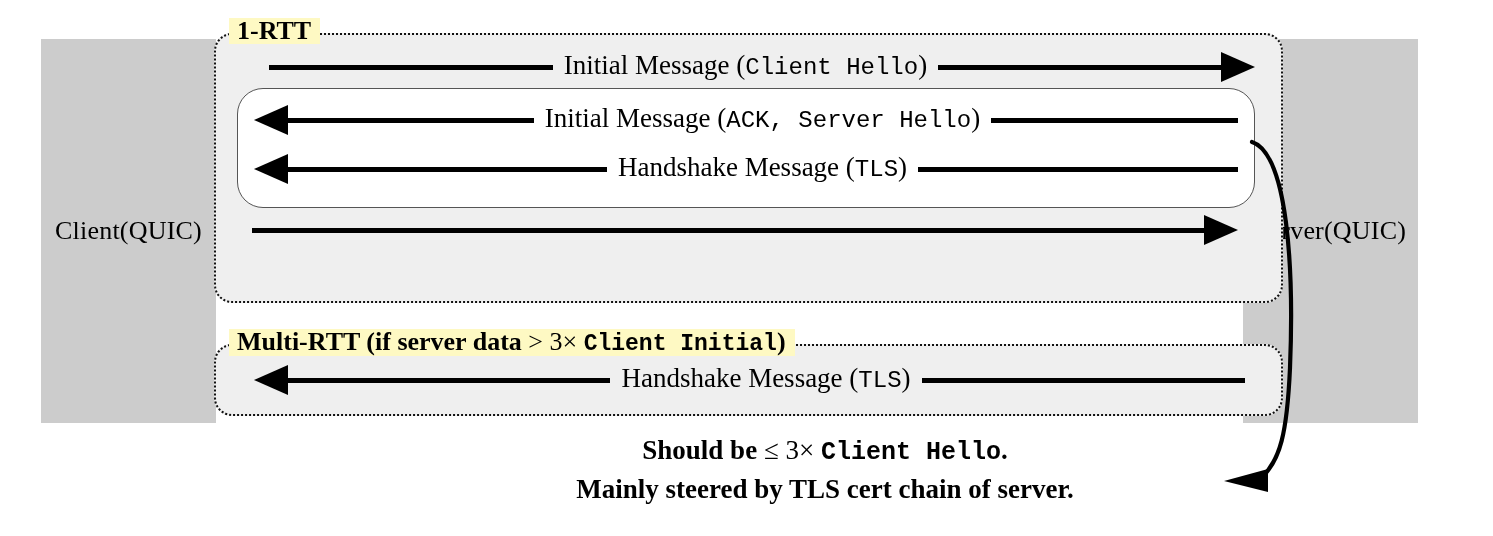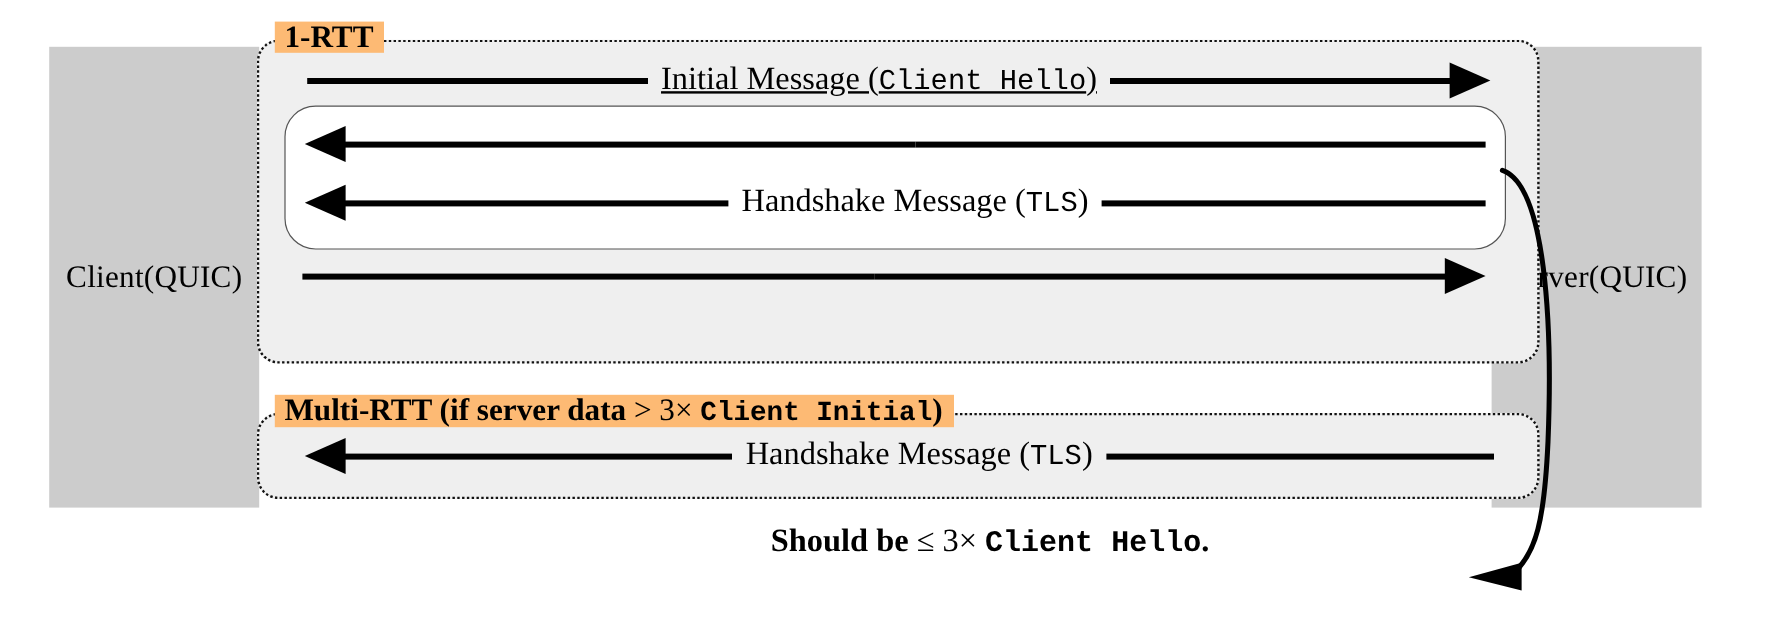--- a/index.html
+++ b/index.html
@@ -31,21 +31,21 @@
     border:2.4px dotted #111;
     border-radius:18px;
     box-sizing:border-box;
   }
   #rtt1-group{left:214px;top:33px;width:1069px;height:270px;}
   #multirtt-group{left:214px;top:344px;width:1069px;height:72px;}
 
   
   .group-label{
     position:absolute;
-    background:#fdba74;
+    background:#fef9c3;
     font-weight:bold;
     font-size:26px;
     line-height:1;
     padding:0 9px 0 8px;
     white-space:nowrap;
     z-index:6;
   }
   #rtt1-label{left:229px;top:18px;}
   #multirtt-label{left:229px;top:329px;}
   .group-label .mono{
@@ -99,21 +99,21 @@
     margin-left:-1px;
   }
   .head-l{
     flex:0 0 auto;width:0;height:0;
     border-top:15px solid transparent;
     border-bottom:15px solid transparent;
     border-right:34px solid #000;
     margin-right:-1px;
   }
 
-  #msg-0{left:256px;top:50px;width:986px;text-decoration:underline;}
+  #msg-0{left:269px;top:50px;width:986px;}
   #msg-1{left:254px;top:103px;width:984px;}
   #msg-2{left:254px;top:152px;width:984px;}
   #msg-3{left:252px;top:213px;width:986px;}
   #msg-4{left:252px;top:254px;width:986px;}
   #msg-5{left:254px;top:363px;width:991px;}
 
   
   #callout-arrow{
     position:absolute;left:1190px;top:120px;
     width:150px;height:390px;z-index:7;pointer-events:none;
@@ -162,20 +162,21 @@
   <div class="msg" id="msg-0">
     <span class="seg"></span>
     <span class="label"><span>Initial Message (</span><span class="mono">Client Hello</span><span>)</span></span>
     <span class="seg"></span>
     <span class="head-r"></span>
   </div>
 
   <div class="msg" id="msg-1">
     <span class="head-l"></span>
     <span class="seg"></span>
+    <span class="label"><span>Initial Message (</span><span class="mono">ACK, Server Hello</span><span>)</span></span>
     <span class="seg"></span>
   </div>
 
   <div class="msg" id="msg-2">
     <span class="head-l"></span>
     <span class="seg"></span>
     <span class="label"><span>Handshake Message (</span><span class="mono">TLS</span><span>)</span></span>
     <span class="seg"></span>
   </div>
 
@@ -193,15 +194,16 @@
     <span class="seg"></span>
   </div>
 
   <svg id="callout-arrow" viewBox="0 0 150 390">
     <path d="M 62 22 C 98 34, 104 150, 100 248 C 97 314, 90 340, 72 357" fill="none" stroke="#000" stroke-width="4.2" stroke-linecap="round"></path>
     <polygon points="78 349, 78 372, 34 361" fill="#000"></polygon>
   </svg>
 
   <div id="annotation">
     <span class="ln"><span>Should be </span><span class="rel">≤ 3× </span><span class="mono">Client Hello</span><span>.</span></span>
+    <span class="ln">Mainly steered by TLS cert chain of server.</span>
   </div>
 
 </div>
 
 </body></html>

